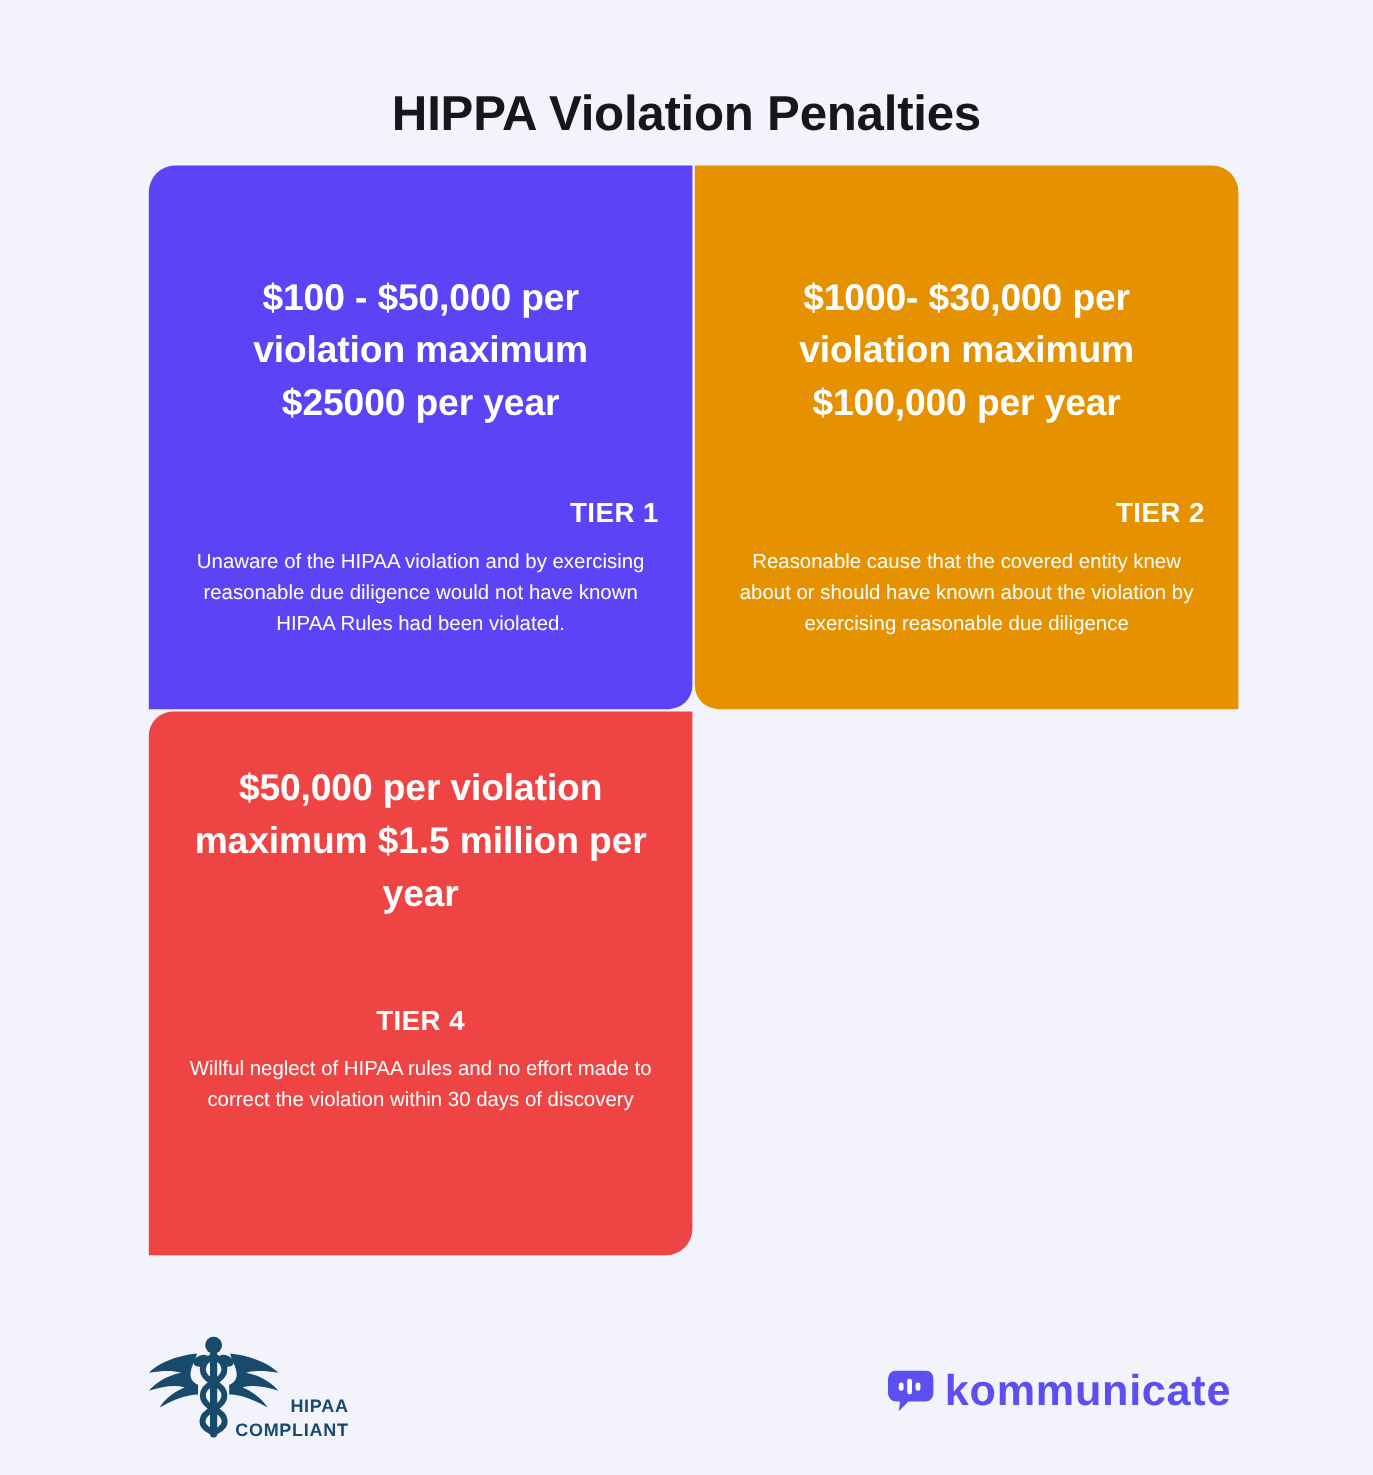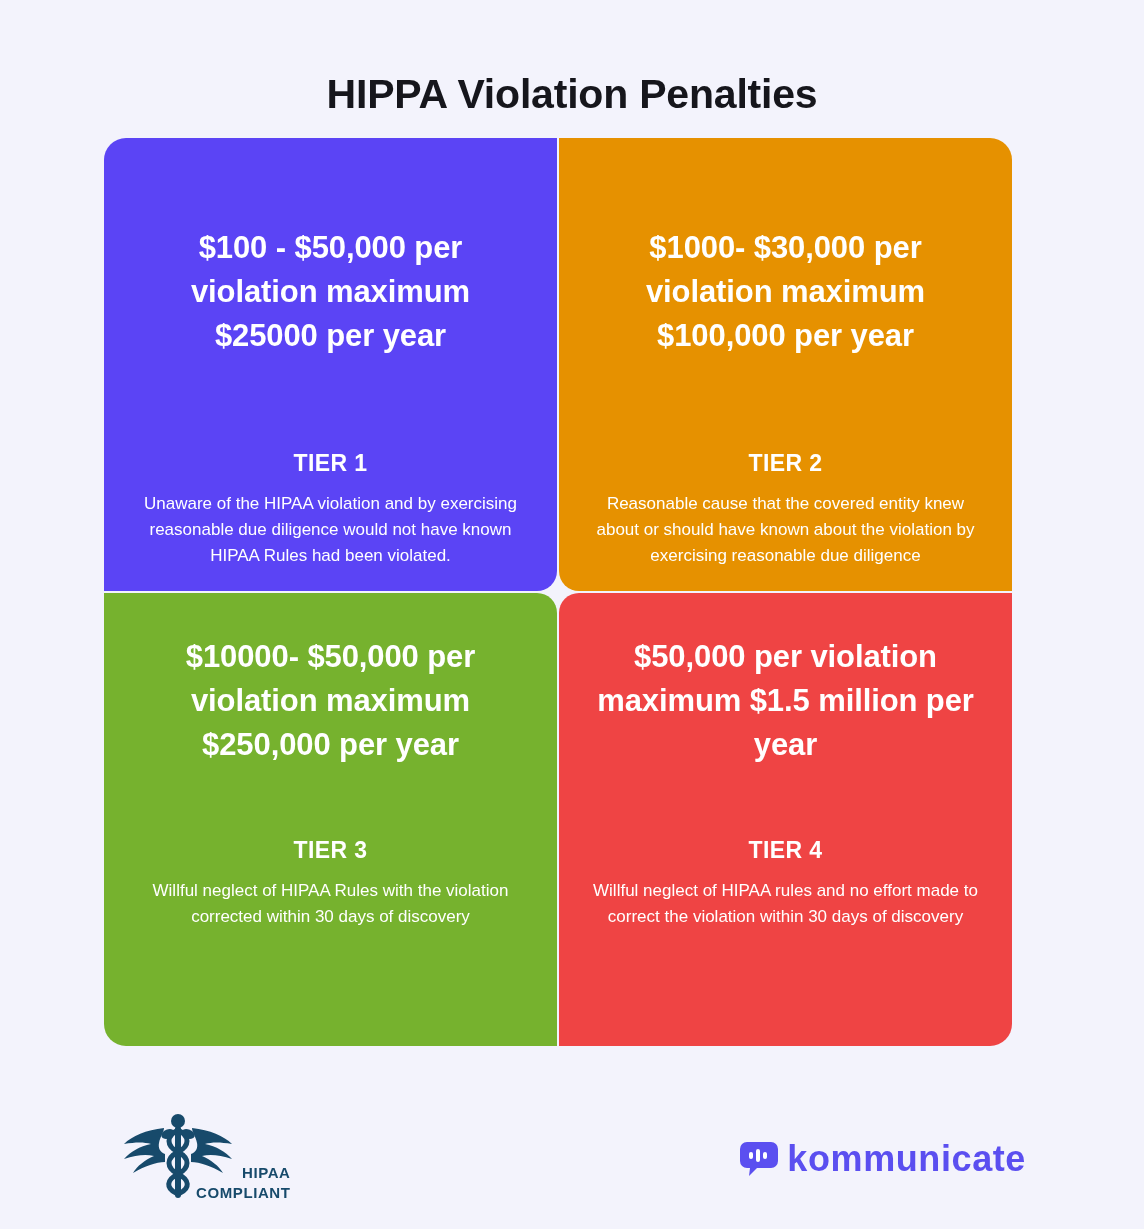--- a/index.html
+++ b/index.html
@@ -32,21 +32,21 @@
     font-size: 41px;
     font-weight: bold;
     letter-spacing: -0.2px;
     color: #16161c;
     font-family: "Liberation Sans", sans-serif;
   }
 
   
   .tier-grid {
     position: absolute;
-    left: 104px;
+    left: 124px;
     top: 138px;
     width: 908px;
     height: 1052px;
     display: grid;
     grid-template-columns: 453px 453px;
     grid-template-rows: 453px 453px;
     column-gap: 2px;
     row-gap: 2px;
   }
   .tier-card {
@@ -73,21 +73,21 @@
   .tier-card.tr .tier-amount { margin-top: 88px; }
   .tier-card.bl .tier-amount,
   .tier-card.br .tier-amount { margin-top: 42px; }
 
   .tier-label {
     font-size: 23px;
     font-weight: bold;
     letter-spacing: 0.4px;
   }
   .tier-card.tl .tier-label,
-  .tier-card.tr .tier-label { margin-top: 92px; }
+  .tier-card.tr .tier-label { margin-top: 56px; text-align: right; }
   .tier-card.bl .tier-label,
   .tier-card.br .tier-label { margin-top: 70px; }
 
   .tier-desc {
     font-size: 17px;
     line-height: 1.53;
     margin-top: 14px;
     padding: 0 4px;
   }
 
@@ -155,25 +155,20 @@
       <div class="tier-label">TIER 1</div>
       <div class="tier-desc">Unaware of the HIPAA violation and by exercising reasonable due diligence would not have known HIPAA Rules had been violated.</div>
     </div>
 
     <div class="tier-card tr" style="background: rgb(230, 145, 0);">
       <div class="tier-amount">$1000- $30,000 per violation maximum $100,000 per year</div>
       <div class="tier-label">TIER 2</div>
       <div class="tier-desc">Reasonable cause that the covered entity knew about or should have known about the violation by exercising reasonable due diligence</div>
     </div>
 
-    <div class="tier-card bl" style="background: rgb(118, 178, 46);">
-      <div class="tier-amount">$10000- $50,000 per violation maximum $250,000 per year</div>
-      <div class="tier-label">TIER 3</div>
-      <div class="tier-desc">Willful neglect of HIPAA Rules with the violation corrected within 30 days of discovery</div>
-    </div>
 
     <div class="tier-card br" style="background: #ef4444;">
       <div class="tier-amount">$50,000 per violation maximum $1.5 million per year</div>
       <div class="tier-label">TIER 4</div>
       <div class="tier-desc">Willful neglect of HIPAA rules and no effort made to correct the violation within 30 days of discovery</div>
     </div>
 
   </div>
 
   <div class="footer">

